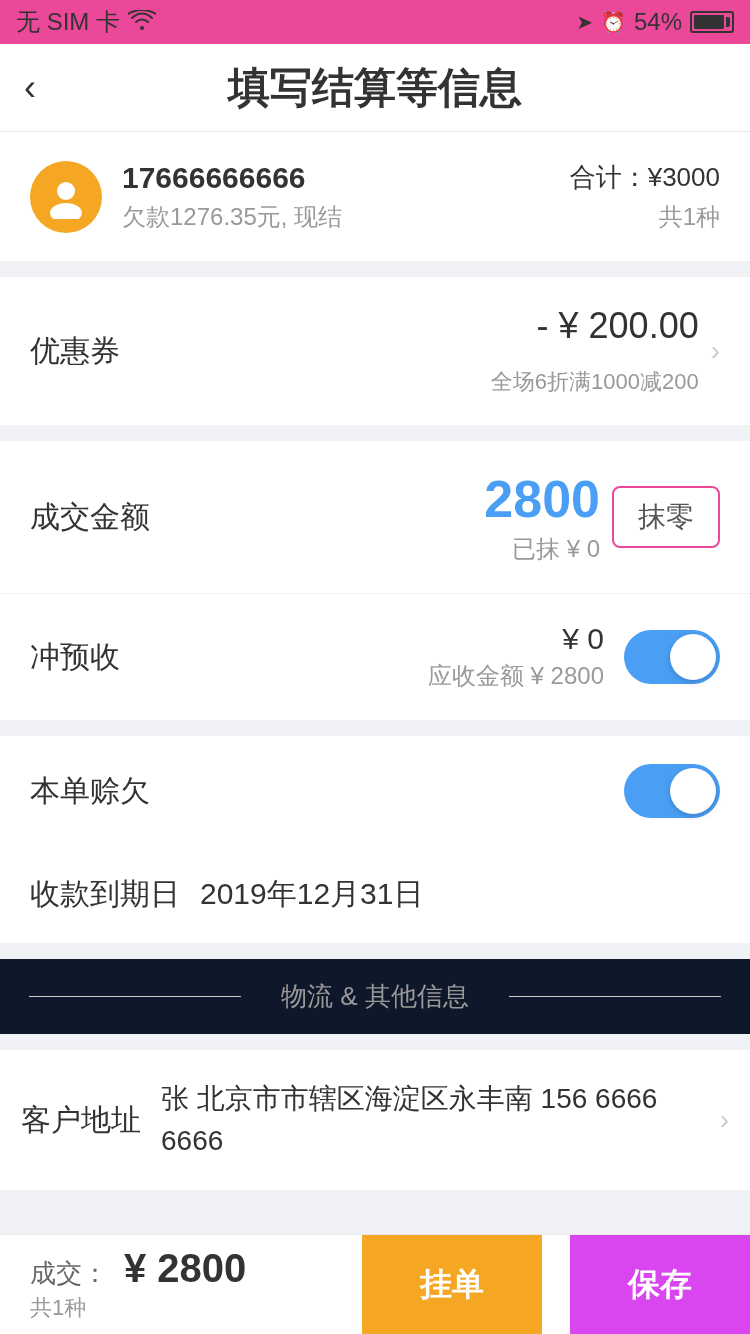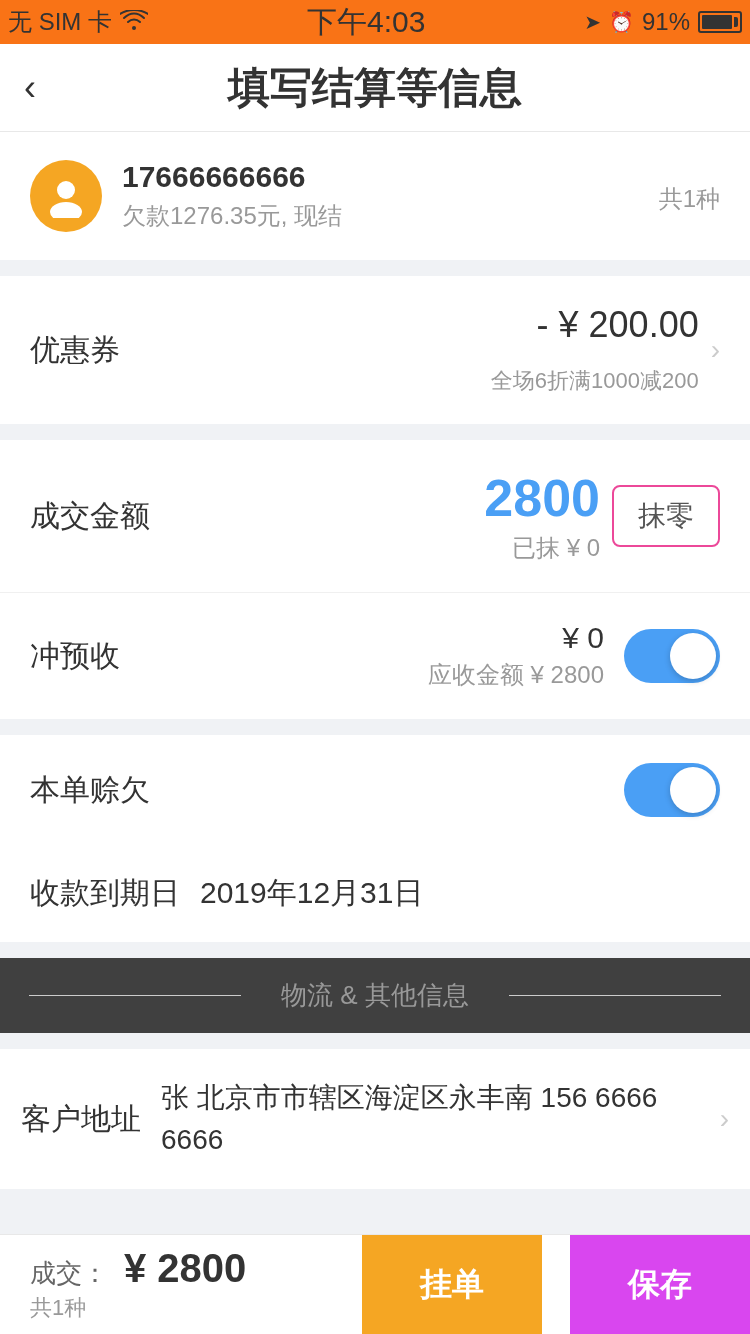--- a/index.html
+++ b/index.html
@@ -9,25 +9,25 @@
       min-height: 1334px;
       font-family: -apple-system, "PingFang SC", "Helvetica Neue", Arial, sans-serif;
       background: #f0f2f5;
       font-size: 28px;
       color: #333;
     }
 
     
     .status-bar {
       height: 44px;
-      background: #f97316;
-      display: flex;
-      align-items: center;
-      justify-content: space-between;
-      padding: 0 8px;
+      background: #ec4899;
+      display: flex;
+      align-items: center;
+      justify-content: space-between;
+      padding: 0 16px;
       font-size: 24px;
       color: #333;
     }
     .status-left { display: flex; align-items: center; gap: 8px; }
     .status-center { font-size: 30px; font-weight: 500; }
     .status-right { display: flex; align-items: center; gap: 8px; font-size: 24px; }
 
     
     .nav-bar {
       height: 88px;
@@ -166,21 +166,21 @@
     .date-row {
       display: flex;
       align-items: center;
       padding: 28px 30px;
     }
     .date-label { font-size: 30px; color: #333; margin-right: 20px; }
     .date-value { font-size: 30px; color: #333; }
 
     
     .divider-section {
-      background: #404040;
+      background: #0f172a;
       display: flex;
       align-items: center;
       justify-content: center;
       padding: 20px 9px;
     }
     .divider-line {
       flex: 1;
       height: 1px;
       background: #ccc;
       margin: 0 20px;
@@ -269,25 +269,24 @@
     <span>无 SIM 卡</span>
     <span>
       <svg width="28" height="20" viewBox="0 0 28 20">
         <path d="M14 16a2 2 0 1 1 0 4 2 2 0 0 1 0-4z" fill="#333"></path>
         <path d="M8 12c1.6-1.6 3.8-2.6 6-2.6s4.4 1 6 2.6" stroke="#333" stroke-width="2" fill="none" stroke-linecap="round"></path>
         <path d="M4 8C7 5 10.3 3.4 14 3.4S21 5 24 8" stroke="#333" stroke-width="2" fill="none" stroke-linecap="round"></path>
         <path d="M0 4C3.8 1.4 8.6 0 14 0s10.2 1.4 14 4" stroke="#333" stroke-width="2" fill="none" stroke-linecap="round"></path>
       </svg>
     </span>
   </div>
-  <div class="status-center">下午4:03</div>
   <div class="status-right">
     <span style="font-size:20px;">➤</span>
     <span style="font-size:20px;">⏰</span>
-    <span style="font-size:24px;">91%</span>
+    <span style="font-size:24px;">54%</span>
     <div class="battery-block">
       <div class="battery-fill"></div>
       <div class="battery-tip"></div>
     </div>
   </div>
 </div>
 
 <div class="nav-bar">
   <span class="nav-back">‹</span>
   <span class="nav-title">填写结算等信息</span>
@@ -299,20 +298,21 @@
       <svg viewBox="0 0 44 44" fill="none">
         <circle cx="22" cy="16" r="9" fill="#fff"></circle>
         <ellipse cx="22" cy="38" rx="16" ry="10" fill="#fff"></ellipse>
       </svg>
     </div>
     <div class="customer-info">
       <div class="customer-phone">17666666666</div>
       <div class="customer-debt">欠款1276.35元, 现结</div>
     </div>
     <div class="customer-total">
+      <div class="total-label">合计：¥3000</div>
       <div class="total-count">共1种</div>
     </div>
   </div>
 </div>
 
 <div class="section">
   <div class="coupon-row">
     <span class="coupon-label">优惠券</span>
     <div class="coupon-right">
       <div class="coupon-right-inner">

